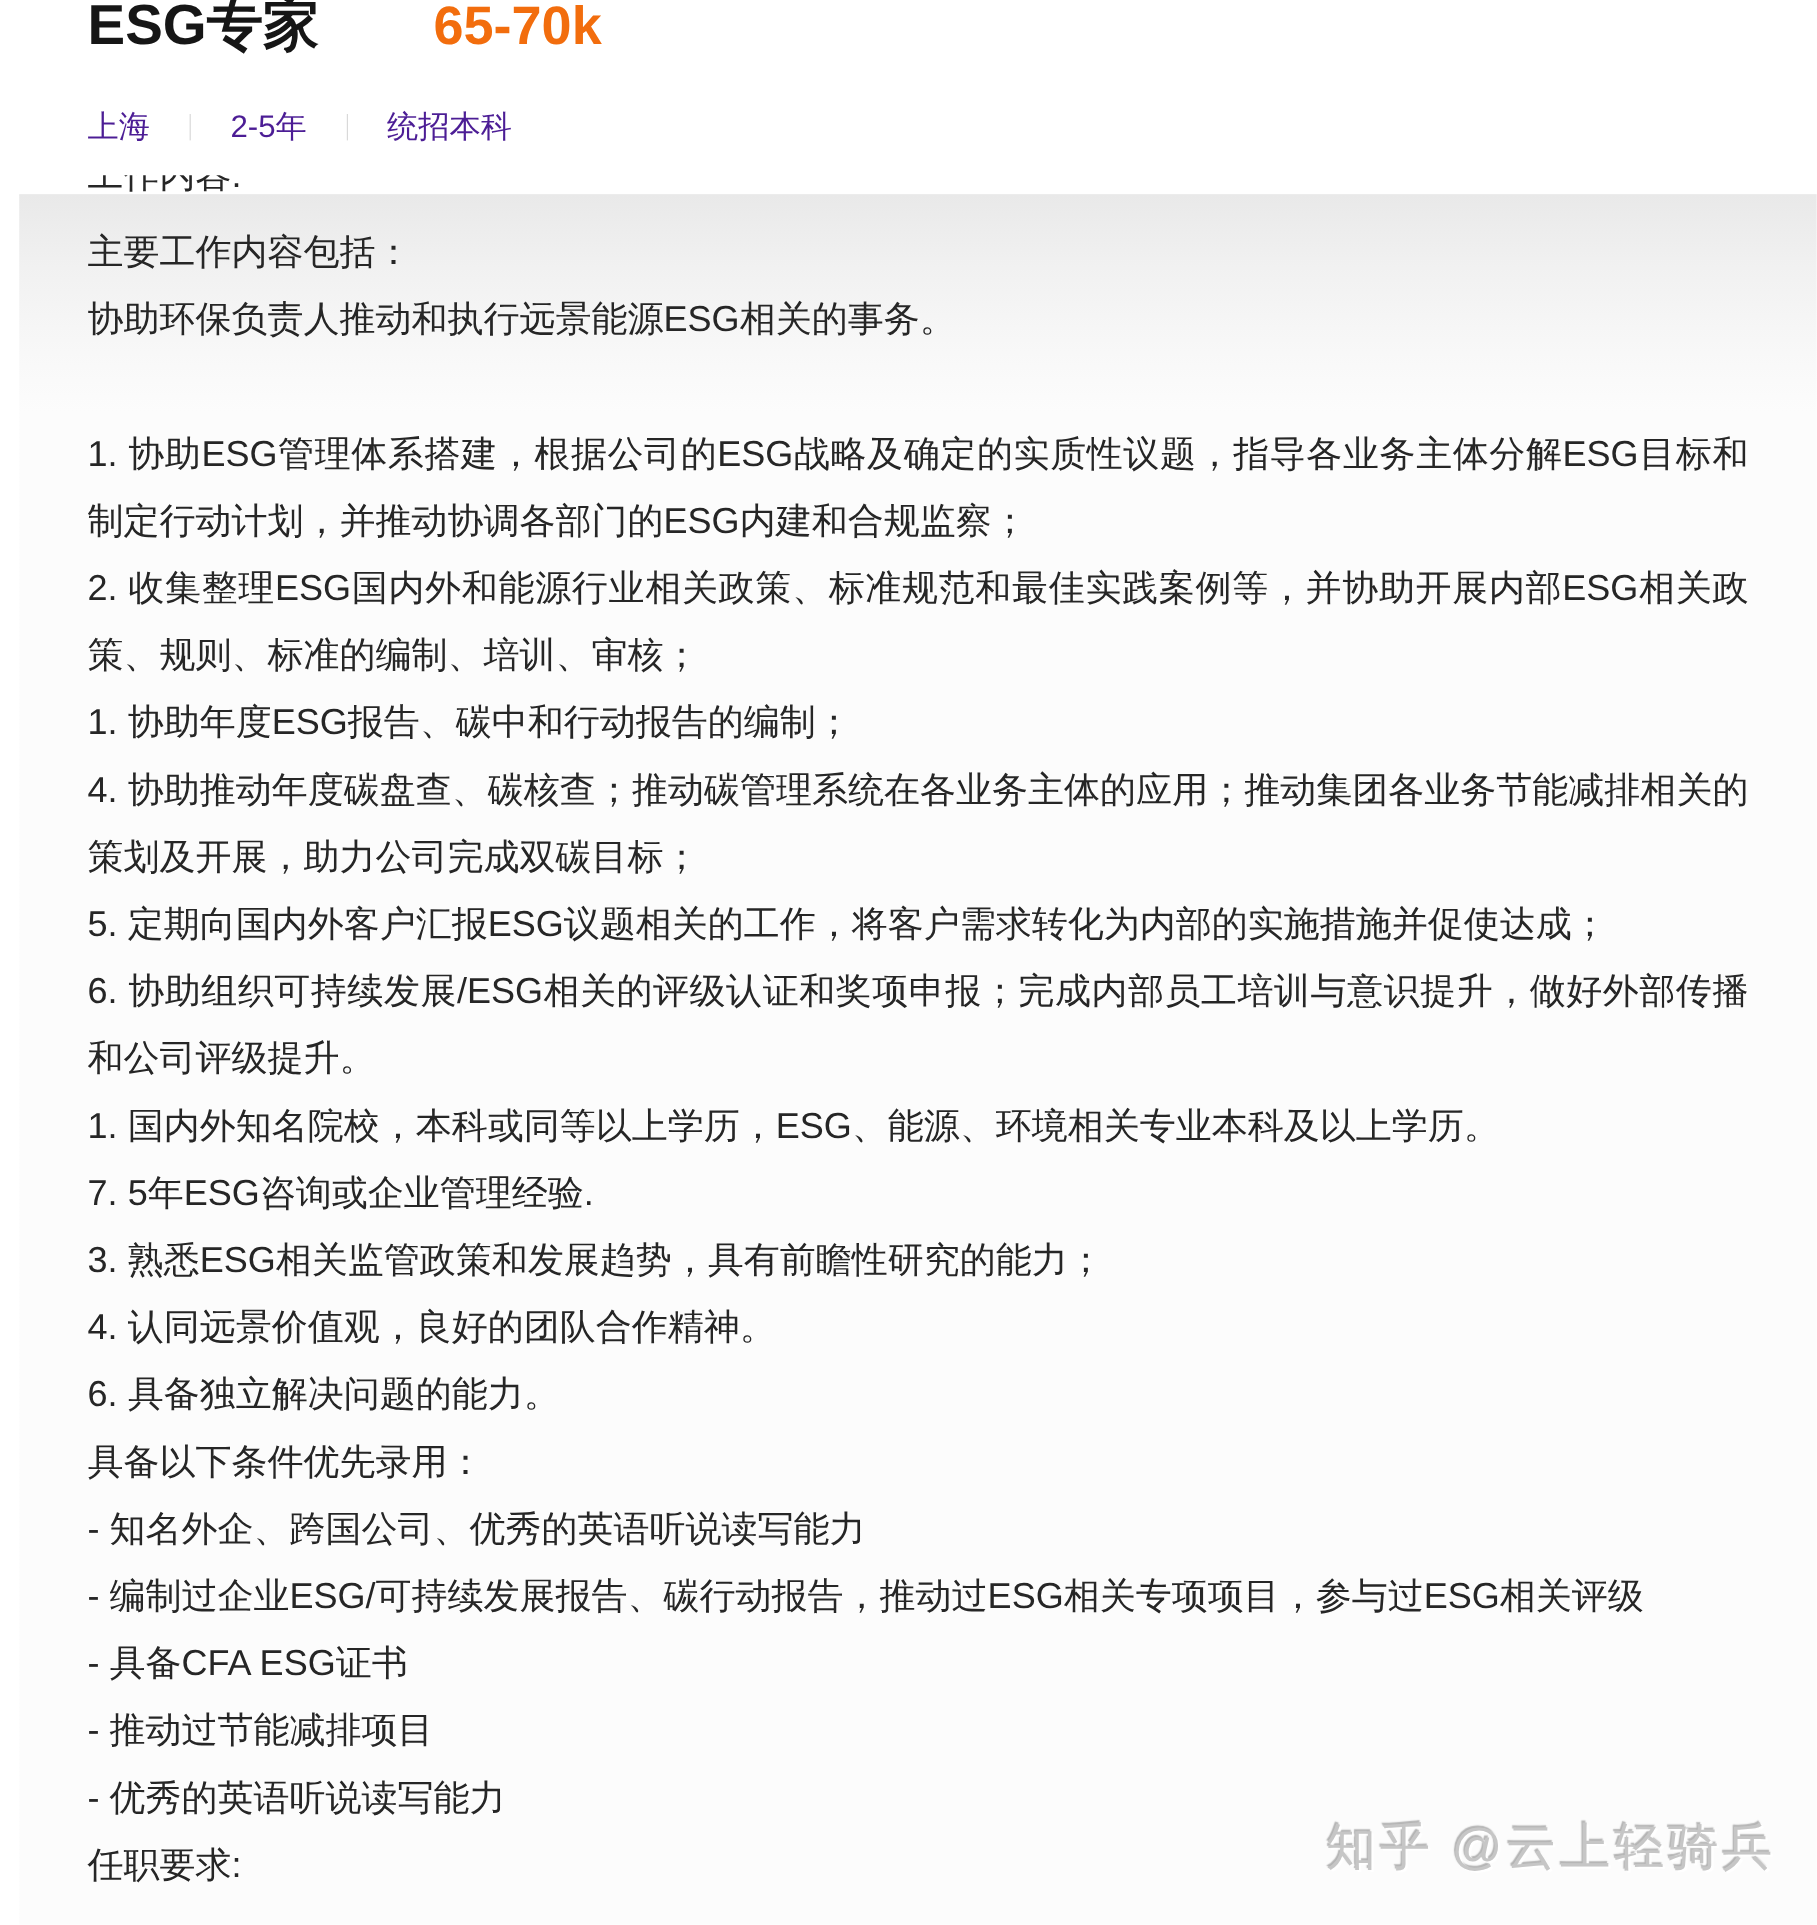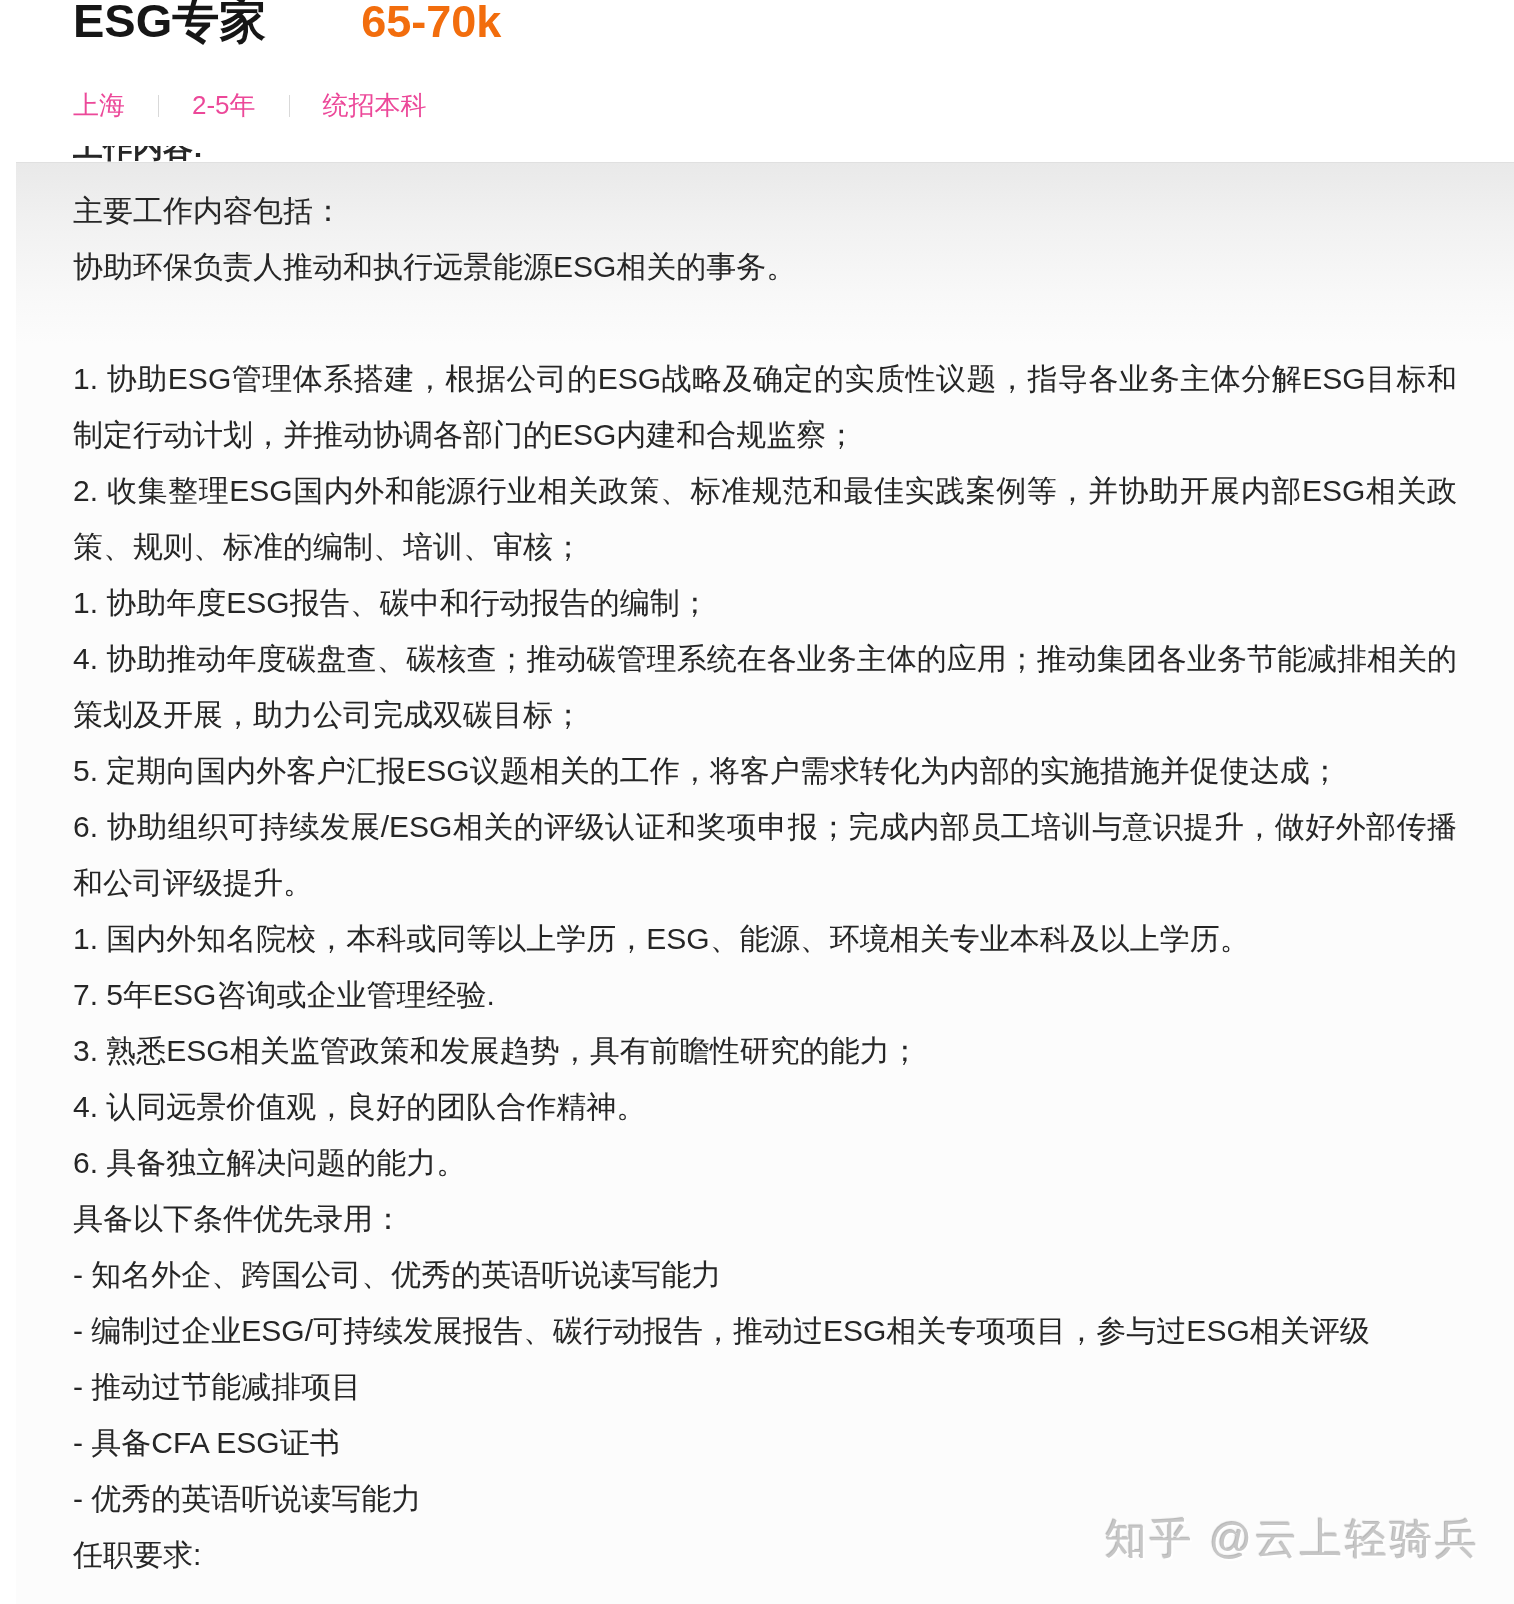--- a/index.html
+++ b/index.html
@@ -20,29 +20,29 @@
   }
   .job-title {
     font-size:47px; font-weight:700; color:#161616; line-height:1.15;
   }
   .salary {
     font-size:45px; font-weight:700; color:#f26d0d; line-height:1.2; margin-top:1px;
   }
   .meta-row {
     position:absolute; top:88px; left:57px;
     display:flex; align-items:center;
-    font-size:26px; color:#ec4899; white-space:nowrap;
+    font-size:26px; color:#4c1d95; white-space:nowrap;
   }
   .meta-sep { width:1px; height:22px; background:#d9d9d9; margin:0 33px; }
   .clip-top {
     position:absolute; bottom:0; left:57px;
     height:16px; overflow:hidden;
   }
   .clip-top p {
-    font-size:30px; line-height:30px; color:#262626; font-weight:700;
+    font-size:30px; line-height:30px; color:#262626; font-weight:400;
     margin-top:-14px; white-space:nowrap;
   }
 
   
   .body-sec {
     position:relative; height:1442px; overflow:hidden;
     border-top:1px solid #e0e0e0;
     background:linear-gradient(to bottom,
       #e9e9e9 0px, #f1f1f1 60px, #f8f8f8 130px, #fcfcfc 180px, #fcfcfc 100%);
   }
@@ -101,22 +101,22 @@
           <p class="para">1. 国内外知名院校，本科或同等以上学历，ESG、能源、环境相关专业本科及以上学历。</p>
           <p class="para">7. 5年ESG咨询或企业管理经验.</p>
           <p class="para">3. 熟悉ESG相关监管政策和发展趋势，具有前瞻性研究的能力；</p>
           <p class="para">4. 认同远景价值观，良好的团队合作精神。</p>
           <p class="para">6. 具备独立解决问题的能力。</p>
         </div>
       <p class="para">具备以下条件优先录用：</p>
       <div>
           <p class="para">- 知名外企、跨国公司、优秀的英语听说读写能力</p>
           <p class="para">- 编制过企业ESG/可持续发展报告、碳行动报告，推动过ESG相关专项项目，参与过ESG相关评级</p>
+          <p class="para">- 具备CFA ESG证书</p>
           <p class="para">- 推动过节能减排项目</p>
-          <p class="para">- 具备CFA ESG证书</p>
           <p class="para">- 优秀的英语听说读写能力</p>
         </div>
       <p class="para">任职要求:</p>
     </div>
     <div class="watermark">知乎 @云上轻骑兵</div>
   </section>
 
 </div>
 
 </body></html>

